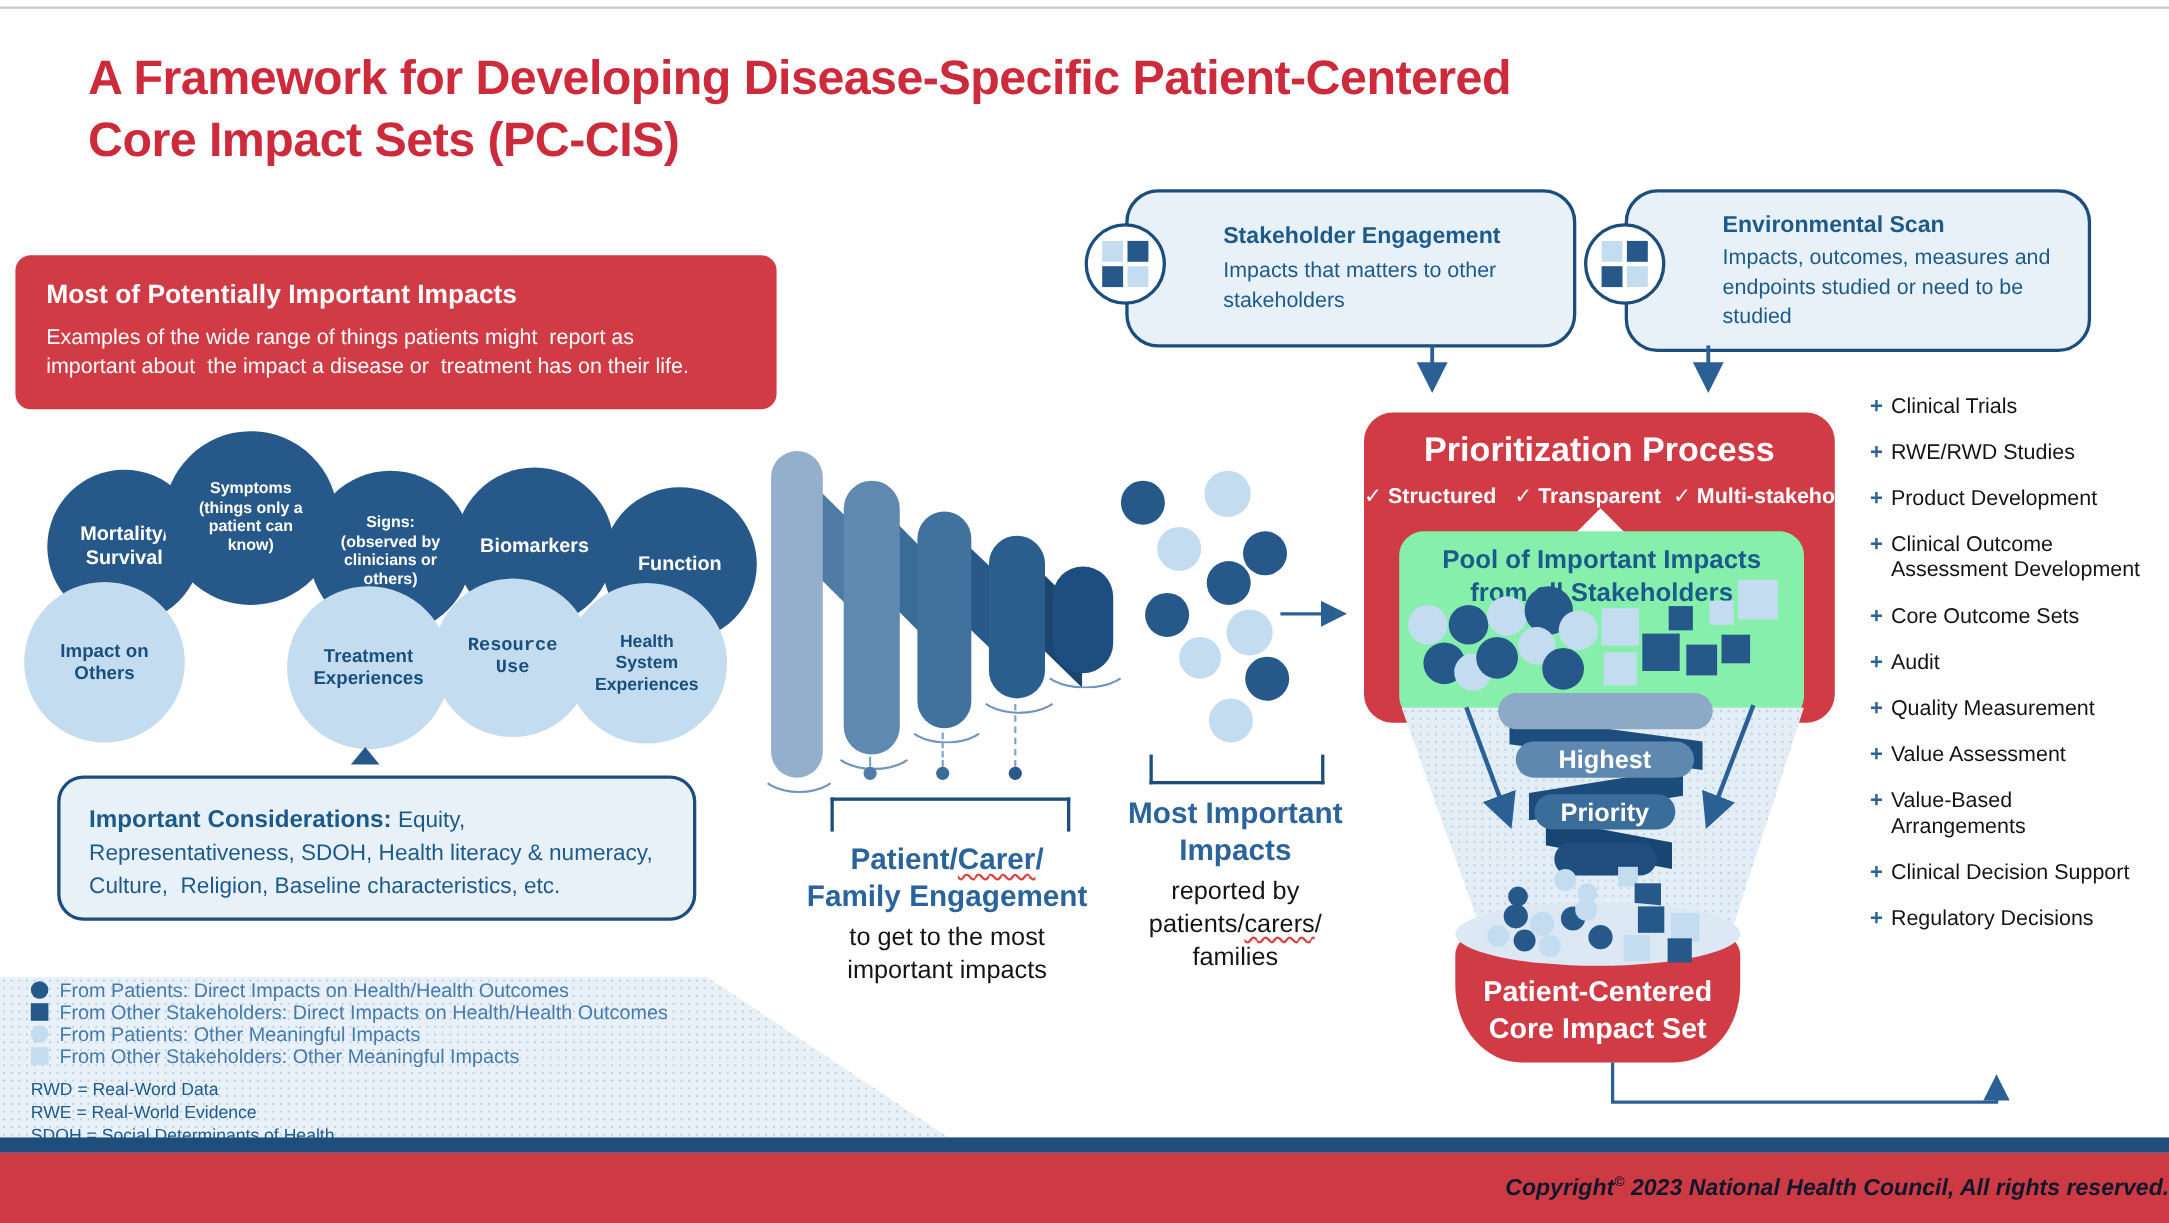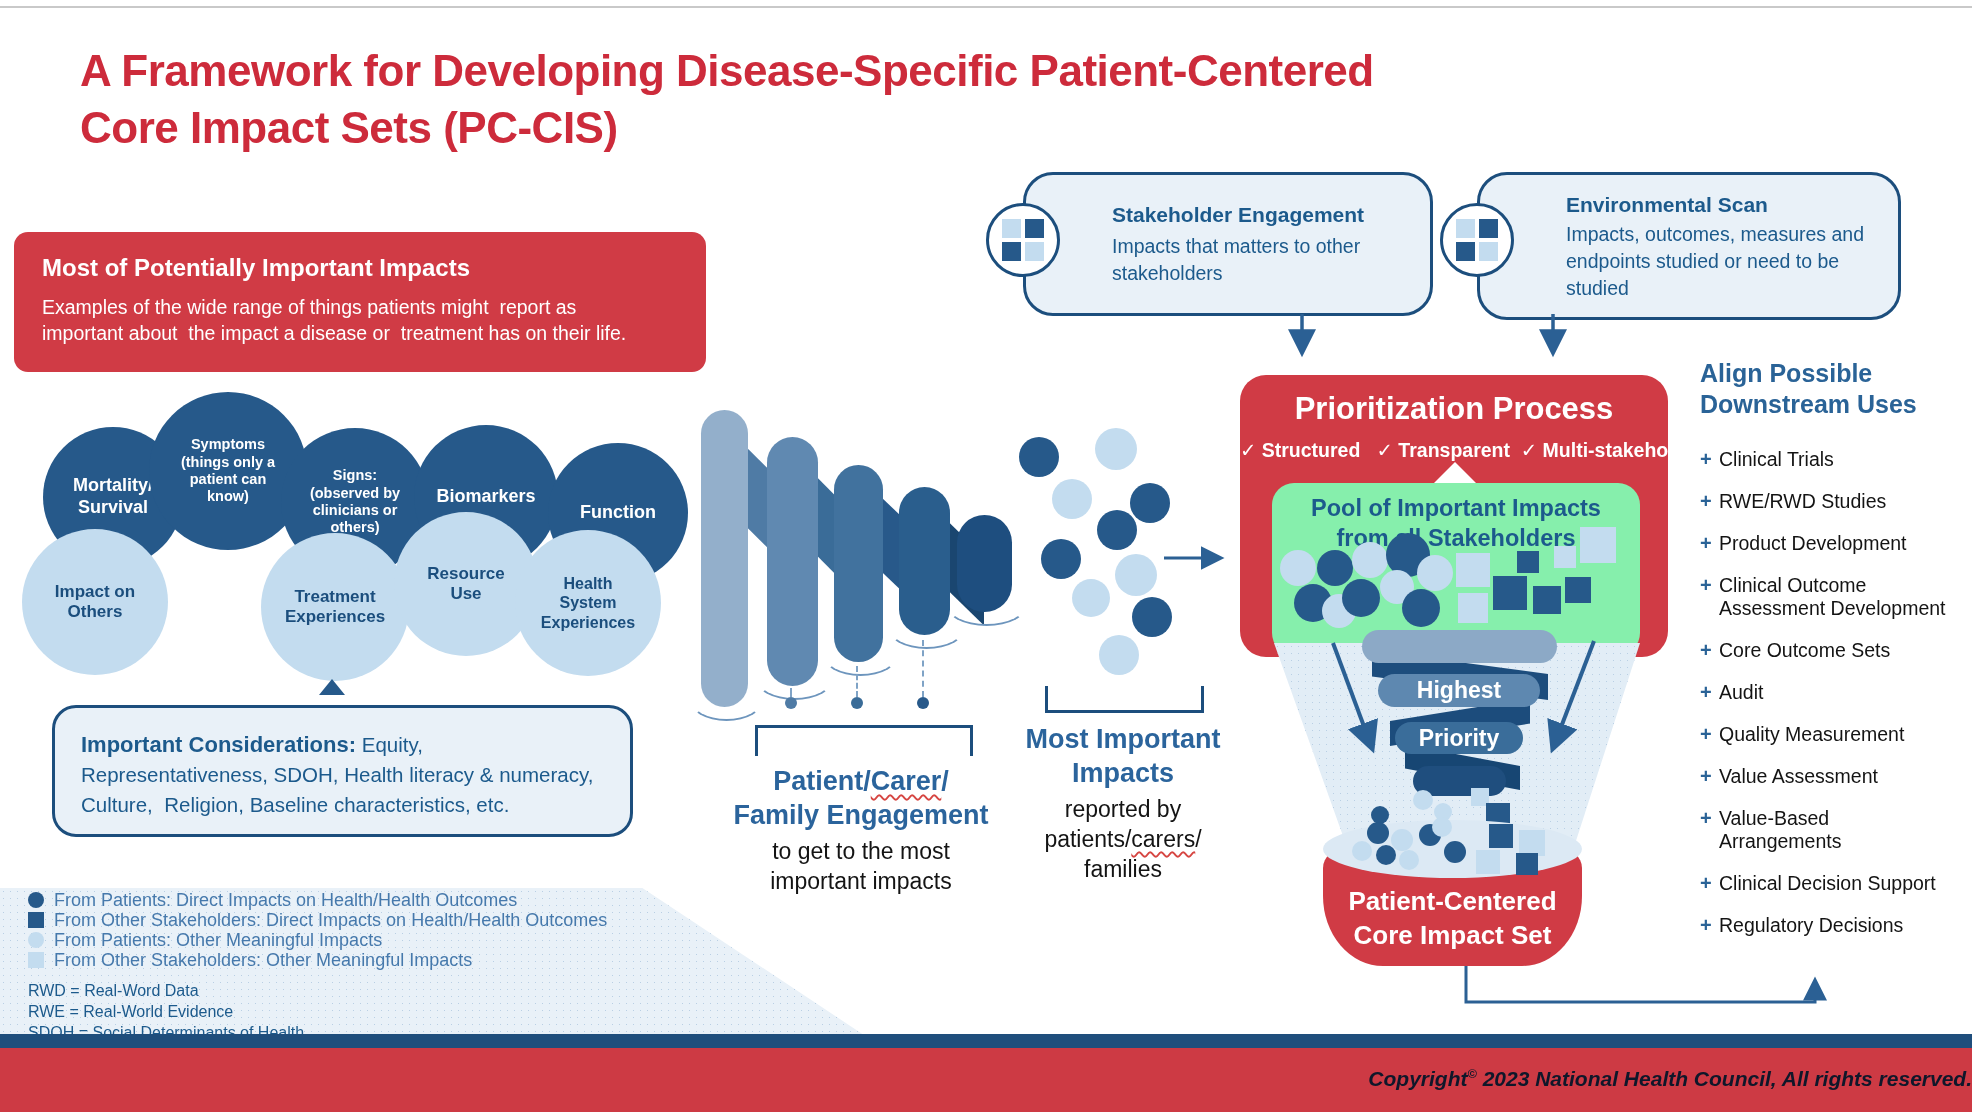--- a/index.html
+++ b/index.html
@@ -63,21 +63,21 @@
   <div class="abs flexc circ dk impact-circle pre" style="left:281px;top:428px;width:148px;height:148px;font-size:14.5px;">Signs:
 (observed by
 clinicians or
 others)</div>
   <div class="abs flexc circ dk impact-circle" style="left:414px;top:425px;width:144px;height:144px;font-size:18px;">Biomarkers</div>
   <div class="abs flexc circ dk impact-circle" style="left:548px;top:443px;width:140px;height:140px;font-size:18px;">Function</div>
   <div class="abs flexc circ lt dotsbg impact-circle light pre" style="left:22px;top:529px;width:146px;height:146px;font-size:17px;">Impact on
 Others</div>
   <div class="abs flexc circ lt dotsbg impact-circle light pre" style="left:261px;top:533px;width:148px;height:148px;font-size:17px;">Treatment
 Experiences</div>
-  <div class="abs flexc circ lt dotsbg impact-circle light pre" style="left:394px;top:512px;width:144px;height:144px;font-size:17px;">Resource
+  <div class="abs flexc circ lt dotsbg impact-circle light pre" style="left:394px;top:526px;width:144px;height:144px;font-size:17px;font-family:Liberation Mono, monospace;">Resource
 Use</div>
   <div class="abs flexc circ lt dotsbg impact-circle light pre" style="left:515px;top:530px;width:146px;height:146px;font-size:16px;">Health
 System
 Experiences</div>
 
   <div class="abs" style="left:319px;top:679px;width:0;height:0;border-left:13px solid transparent;border-right:13px solid transparent;border-bottom:16px solid #26598A;"></div>
 
   <div class="abs ltbox dotsbg" style="left:52px;top:705px;width:575px;height:126px;border-radius:24px;">
     <div class="abs prew" style="left:26px;top:22px;width:525px;font-size:20.5px;line-height:30px;color:#1C5A8C;"><span style="font-weight:bold;font-size:22px;">Important Considerations:</span><span> Equity, Representativeness, SDOH, Health literacy &amp; numeracy, Culture,  Religion, Baseline characteristics, etc.</span></div>
   </div>
@@ -239,22 +239,20 @@
   <div class="abs circ dk" style="left:1376px;top:845px;width:20px;height:20px;"></div>
   <div class="abs circ lt" style="left:1399px;top:850px;width:20px;height:20px;"></div>
   <div class="abs dk" style="left:1489px;top:824px;width:24px;height:24px;"></div>
   <div class="abs lt" style="left:1519px;top:830px;width:26px;height:26px;"></div>
   <div class="abs lt" style="left:1476px;top:850px;width:24px;height:24px;"></div>
   <div class="abs dk" style="left:1516px;top:853px;width:22px;height:22px;"></div>
   <div class="abs pre" style="left:1323px;top:884px;width:259px;text-align:center;color:#fff;font-size:26px;font-weight:bold;line-height:34px;">Patient-Centered
 Core Impact Set</div>
 
   <div class="abs" style="left:1700px;top:358px;width:246px;">
-    <div class="pre" style="color:#2A6397;font-size:25px;font-weight:bold;line-height:31px;margin-bottom:28px;">Align Possible
-Downstream Uses</div>
     <div class="ds-item">
         <span class="plus">+</span>
         <span class="ds-label">Clinical Trials</span>
       </div>
     <div class="ds-item">
         <span class="plus">+</span>
         <span class="ds-label">RWE/RWD Studies</span>
       </div>
     <div class="ds-item">
         <span class="plus">+</span>

